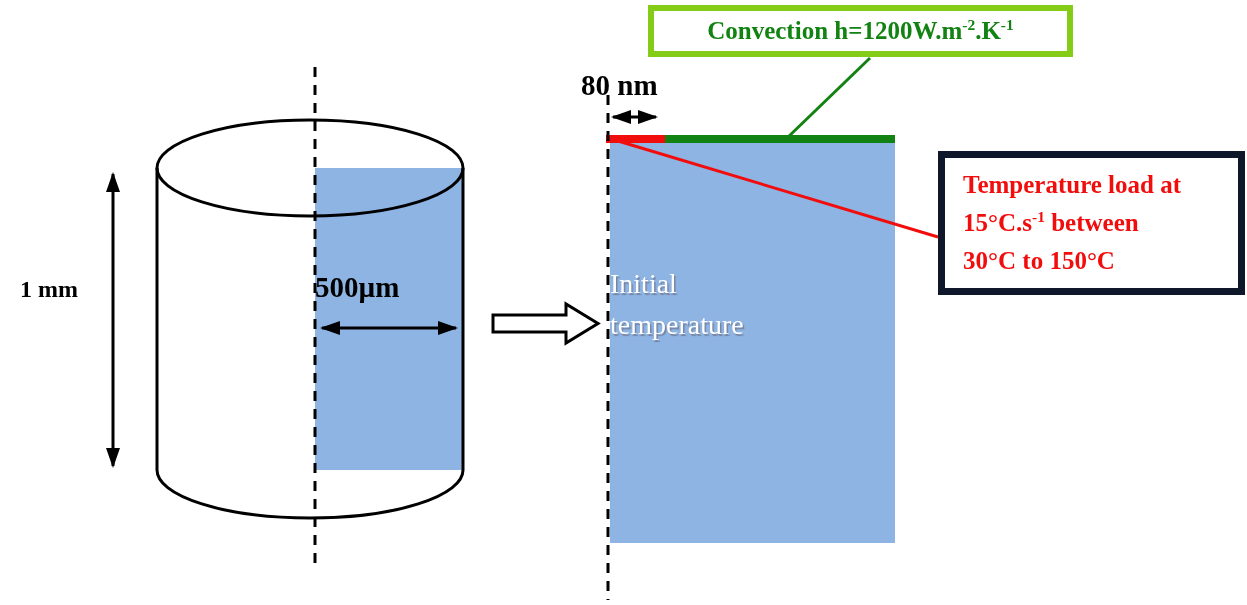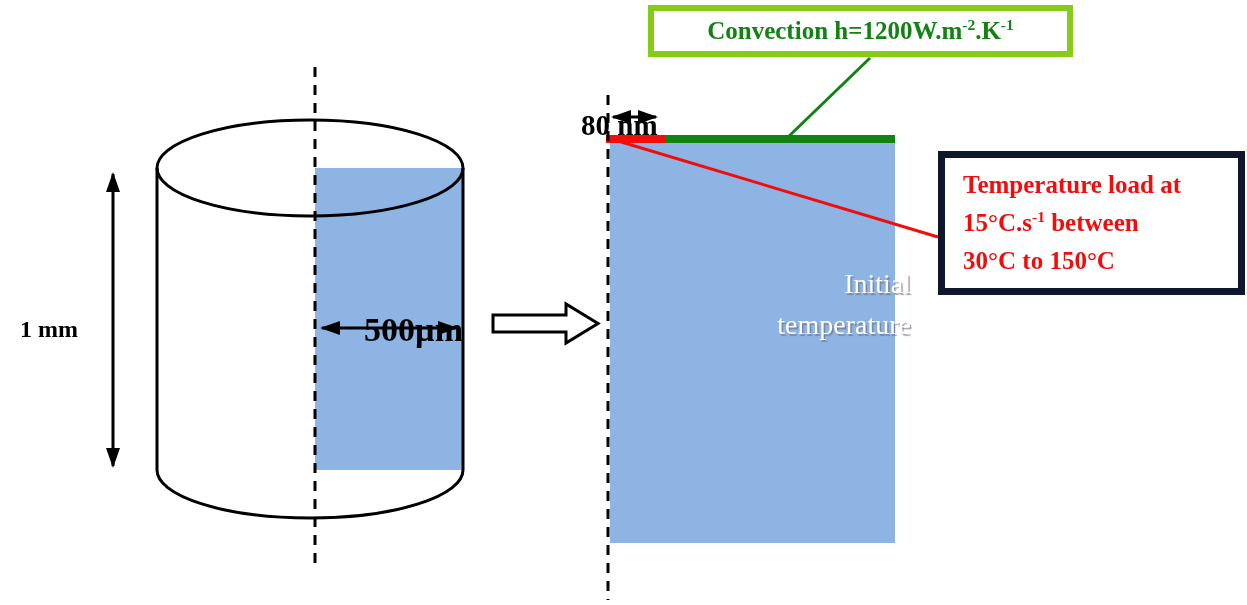--- a/index.html
+++ b/index.html
@@ -21,24 +21,23 @@
 
   .black-stroke { stroke: #000000; fill: none; }
   .green-stroke { stroke: #128212; }
   .red-stroke   { stroke: #f20d0d; }
 
   .label {
     position: absolute;
     color: #000000;
     font-weight: bold;
     white-space: nowrap;
-    margin-top: 40px;
   }
   .label-1mm   { left: 20px;  top: 276px; font-size: 24px; }
-  .label-500um { left: 315px; top: 271px; width: 148px; text-align: right; font-size: 34px; }
+  .label-500um { left: 315px; top: 271px; width: 148px; text-align: left; font-size: 29px; }
   .label-80nm  { left: 581px; top: 69px;  font-size: 29px; }
 
   .callout-box {
     position: absolute;
     background: #ffffff;
   }
   .convection-box {
     left: 648px; top: 5px;
     width: 425px; height: 52px;
     border: 6px solid #84cc16;
@@ -69,27 +68,26 @@
   sub {
     font-size: 0.62em;
     vertical-align: sub;
     line-height: 0;
   }
 
   .initial-temp {
     position: absolute;
     left: 610px; top: 263px;
     width: 285px;
-    text-align: right;
+    text-align: left;
     color: #ffffff;
     font-size: 28px;
     line-height: 41px;
     text-shadow: 1.5px 1.5px 1px rgba(105,105,125,0.65);
     white-space: nowrap;
-    margin-left: 16px;
   }
 </style>
 </head>
 <body>
 
 <div class="canvas">
 
   <svg class="diagram" viewBox="0 0 1247 605">
     <defs>
       <marker id="ah" markerUnits="userSpaceOnUse" markerWidth="24" markerHeight="20" refX="19" refY="9" orient="auto-start-reverse">

